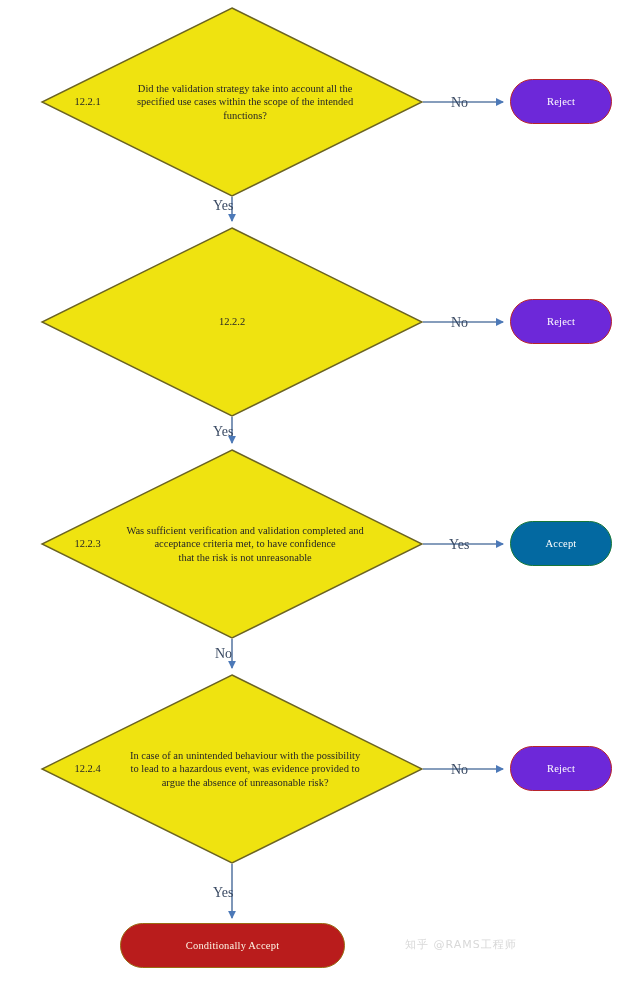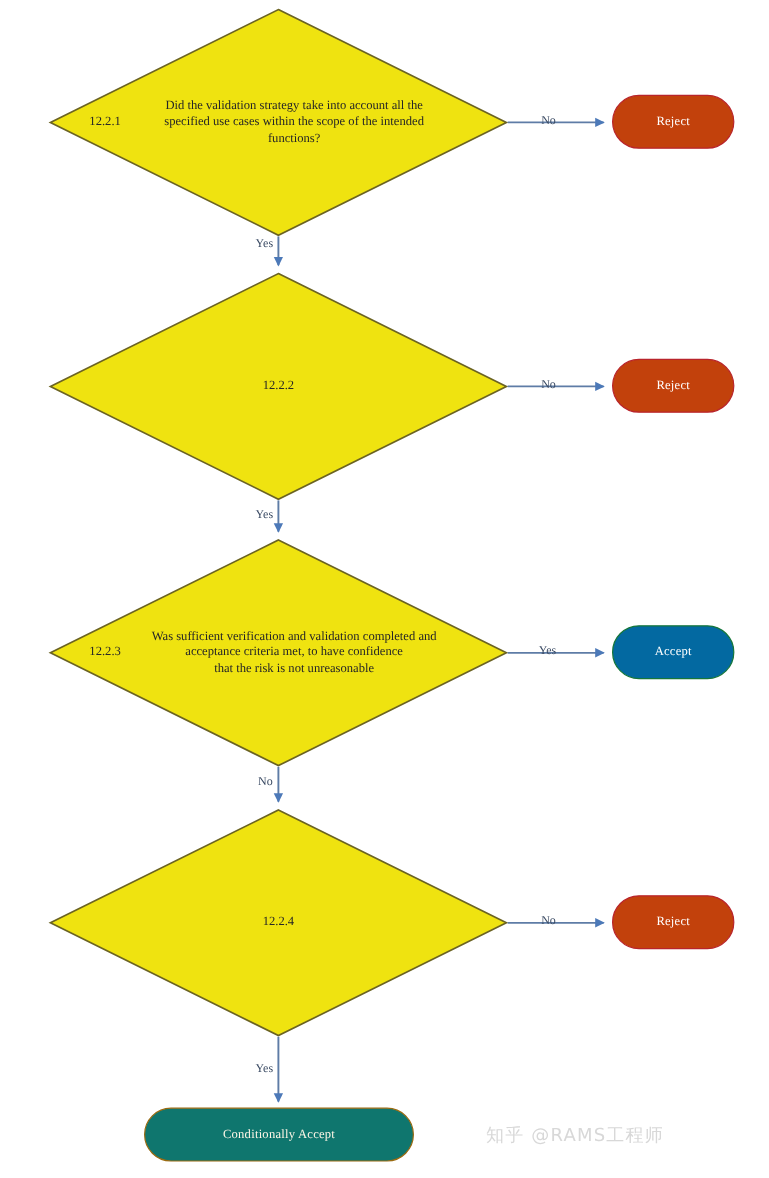--- a/index.html
+++ b/index.html
@@ -63,47 +63,47 @@
     display: flex;
     align-items: center;
     justify-content: center;
     border-radius: 999px;
     color: #ffffff;
     font-size: 10.5px;
     letter-spacing: .2px;
     box-sizing: border-box;
   }
   .pill.reject {
-    background: #c2410c;
+    background: #6d28d9;
     border: 1.6px solid #b9242b;
   }
   .pill.accept {
     background: #0369a1;
     border: 1.6px solid #16773a;
   }
   .pill.cond {
-    background: #0f766e;
+    background: #b91c1c;
     border: 1.6px solid #9a6b12;
     color: #fdf6e6;
     text-align: center;
   }
 
   
   .edge-label {
     position: absolute;
-    font-size: 10px;
+    font-size: 14px;
     color: #3a4a63;
     white-space: nowrap;
   }
 
   
   .watermark {
     position: absolute;
     font-family: "DejaVu Sans", "Liberation Sans", sans-serif;
-    font-size: 15px;
+    font-size: 11px;
     color: #d8d8d8;
     letter-spacing: 1px;
     white-space: nowrap;
     user-select: none;
   }
 </style>
 </head>
 <body>
 
 <div id="canvas">
@@ -160,20 +160,23 @@
       <div class="d-id">12.2.3</div>
       <div class="d-body">Was sufficient verification and validation completed and
 acceptance criteria met, to have confidence
 that the risk is not unreasonable</div>
     </div>
   </div>
 
   <div class="diamond-node" style="left:42px; top:675px; width:380px; height:188px;font-family:Liberation Serif, serif;">
     <div class="diamond-text">
       <div class="d-id">12.2.4</div>
+      <div class="d-body">In case of an unintended behaviour with the possibility
+to lead to a hazardous event, was evidence provided to
+argue the absence of unreasonable risk?</div>
     </div>
   </div>
 
   <div class="pill reject" style="left:510px; top:79px; width:102px; height:45px;">Reject</div>
 
   <div class="pill reject" style="left:510px; top:299px; width:102px; height:45px;">Reject</div>
 
   <div class="pill accept" style="left:510px; top:521px; width:102px; height:45px;">Accept</div>
 
   <div class="pill reject" style="left:510px; top:746px; width:102px; height:45px;">Reject</div>

